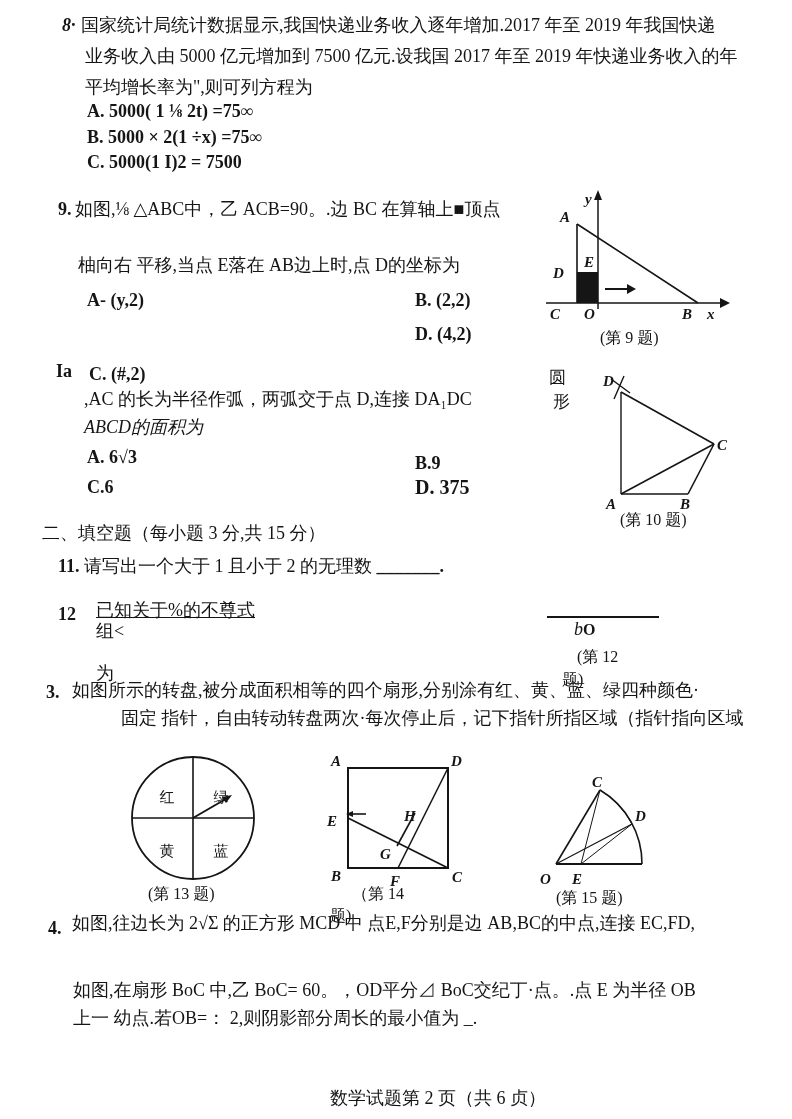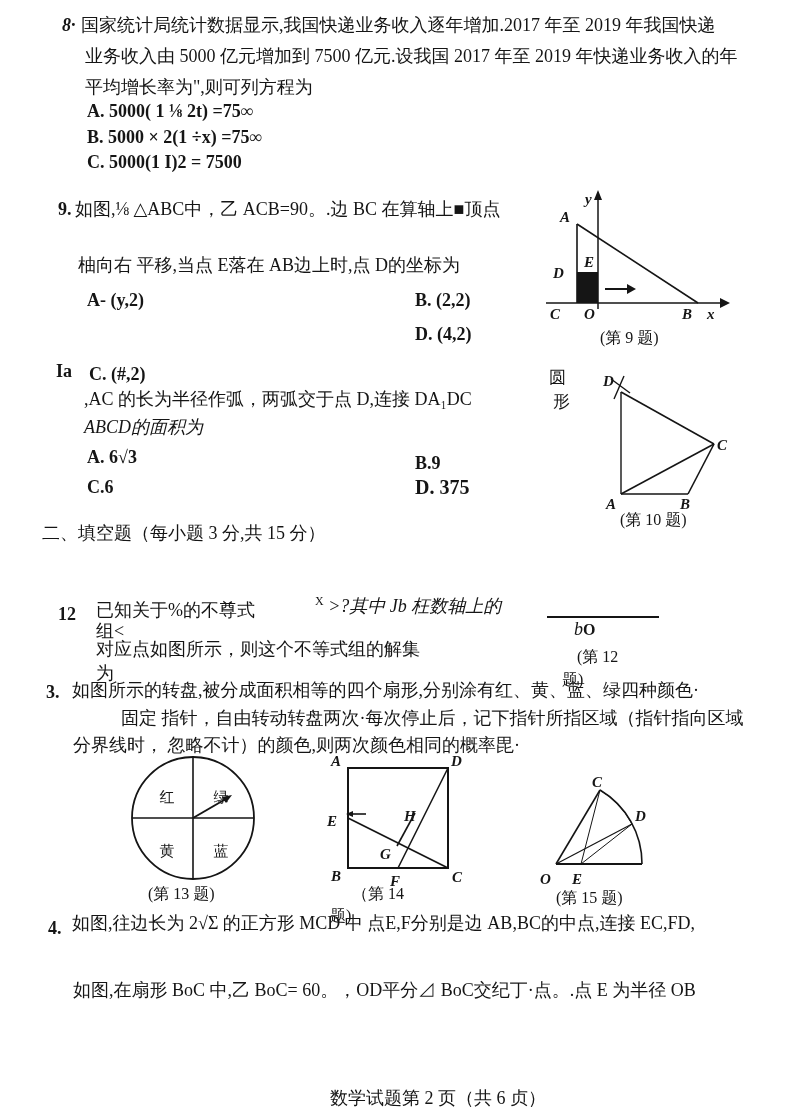--- a/index.html
+++ b/index.html
@@ -83,41 +83,41 @@
     <line x1="624" y1="376" x2="614" y2="399" stroke-width="1.4"></line>
     <text class="lbl" x="603" y="386">D</text>
     <text class="lbl" x="717" y="450">C</text>
     <text class="lbl" x="606" y="509">A</text>
     <text class="lbl" x="680" y="509">B</text>
   </svg>
   <div class="cap" style="left:620px; top:510px;">(第 10 题)</div>
 
   <div class="t" style="left:42px; top:523px;">二、填空题（每小题 3 分,共 15 分）</div>
 
+  <div class="t" style="left:58px; top:556px;">
+    <span class="b">11.</span>
+    <span>请写出一个大于 1 且小于 2 的无理数</span>
+    <span class="b">_______.</span>
+  </div>
 
   <div class="t b" style="left:58px; top:604px;">12</div>
-  <div class="t" style="left:96px; top:600px;">已知关于%的不尊式</div>
-  <div class="t" style="left:315px; top:594px;">
-    <sup class="small">X</sup><span class="i"> &gt;?其中 Jb 枉数轴上的</span>
-  </div>
+  <div class="t" style="left:96px; top:600px;text-decoration:underline;">已知关于%的不尊式</div>
   <div class="t" style="left:96px; top:621px;">组&lt;</div>
-  <div class="t" style="left:96px; top:639px;">对应点如图所示，则这个不等式组的解集</div>
   <div class="t" style="left:96px; top:663px;">为</div>
 
   <div class="hr" style="left:547px; top:616px; width:112px;"></div>
   <div class="t" style="left:574px; top:619px;">
     <span class="i">b</span><span class="b" style="font-size:16px;">O</span>
   </div>
   <div class="cap" style="left:577px; top:647px;">(第 12</div>
   <div class="cap" style="left:562px; top:670px;">题)</div>
 
   <div class="t b" style="left:46px; top:682px;">3.</div>
   <div class="t" style="left:72px; top:680px;">如图所示的转盘,被分成面积相等的四个扇形,分别涂有红、黄、蓝、绿四种颜色·</div>
   <div class="t" style="left:73px; top:708px;margin-left:48px;">固定 指针，自由转动转盘两次·每次停止后，记下指针所指区域（指针指向区域</div>
-  <div class="t" style="left:73px; top:735px;">分界线时， 忽略不计）的颜色,则两次颜色相同的概率毘·</div>
 
   <svg style="left:123px; top:753px;" width="215" height="132" viewBox="123 753 215 132">
     <circle cx="193" cy="818" r="61" stroke-width="1.8"></circle>
     <line x1="132" y1="818" x2="254" y2="818" stroke-width="1.6"></line>
     <line x1="193" y1="757" x2="193" y2="879" stroke-width="1.6"></line>
     <text class="cjk" text-anchor="middle" x="167" y="802">红</text>
     <text class="cjk" text-anchor="middle" x="221" y="802">绿</text>
     <text class="cjk" text-anchor="middle" x="167" y="856">黄</text>
     <text class="cjk" text-anchor="middle" x="221" y="856">蓝</text>
     <line x1="193" y1="818" x2="224" y2="800" stroke-width="2"></line>
@@ -154,16 +154,17 @@
     <text class="lbl" x="635" y="821">D</text>
     <text class="lbl" x="540" y="884">O</text>
     <text class="lbl" x="572" y="884">E</text>
   </svg>
   <div class="cap" style="left:556px; top:888px;">(第 15 题)</div>
 
   <div class="t b" style="left:48px; top:918px;">4.</div>
   <div class="t" style="left:72px; top:913px;">如图,往边长为 2√Σ 的正方形 MCD 中 点E,F分别是边 AB,BC的中点,连接 EC,FD,</div>
 
   <div class="t" style="left:73px; top:980px;">如图,在扇形 BoC 中,乙 BoC= 60。，OD平分⊿ BoC交纪丁·点。.点 E 为半径 OB</div>
+  <div class="t" style="left:73px; top:1008px;">上一 幼点.若OB=： 2,则阴影部分周长的最小值为 _.</div>
 
   <div class="t" style="left:330px; top:1088px;">数学试题第 2 页（共 6 贞）</div>
 
 </div>
 
 </body></html>

